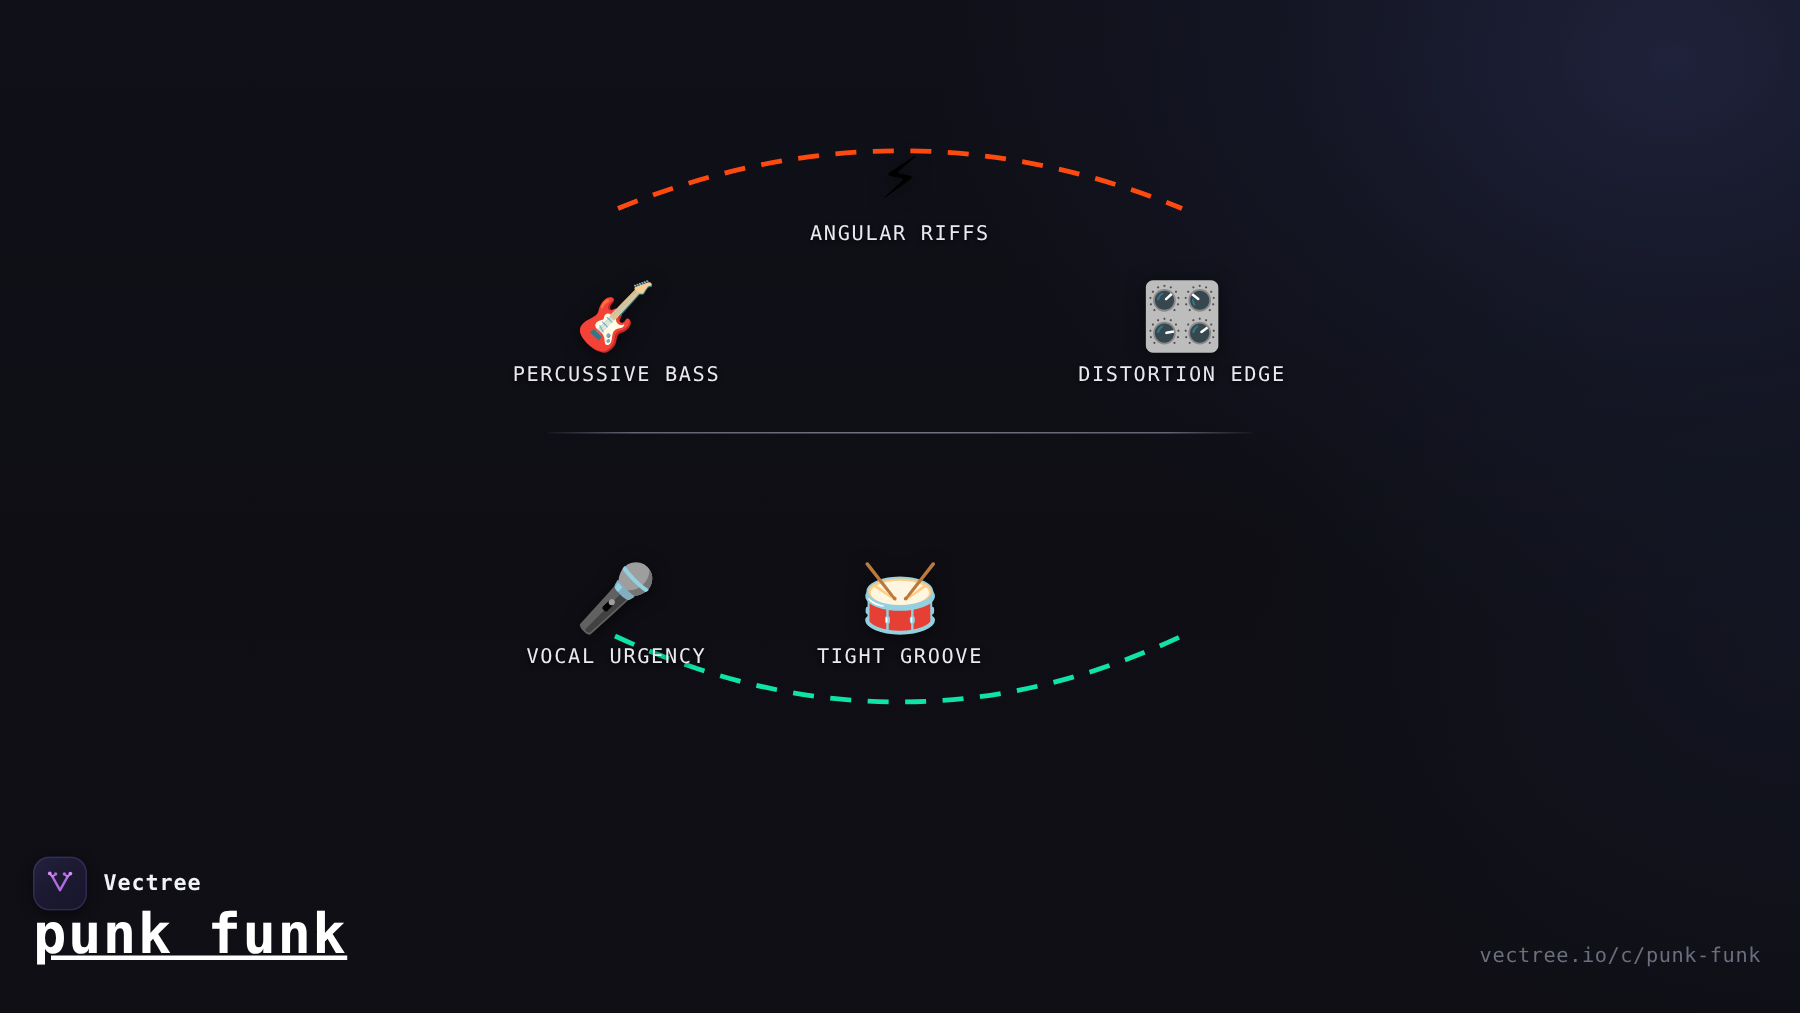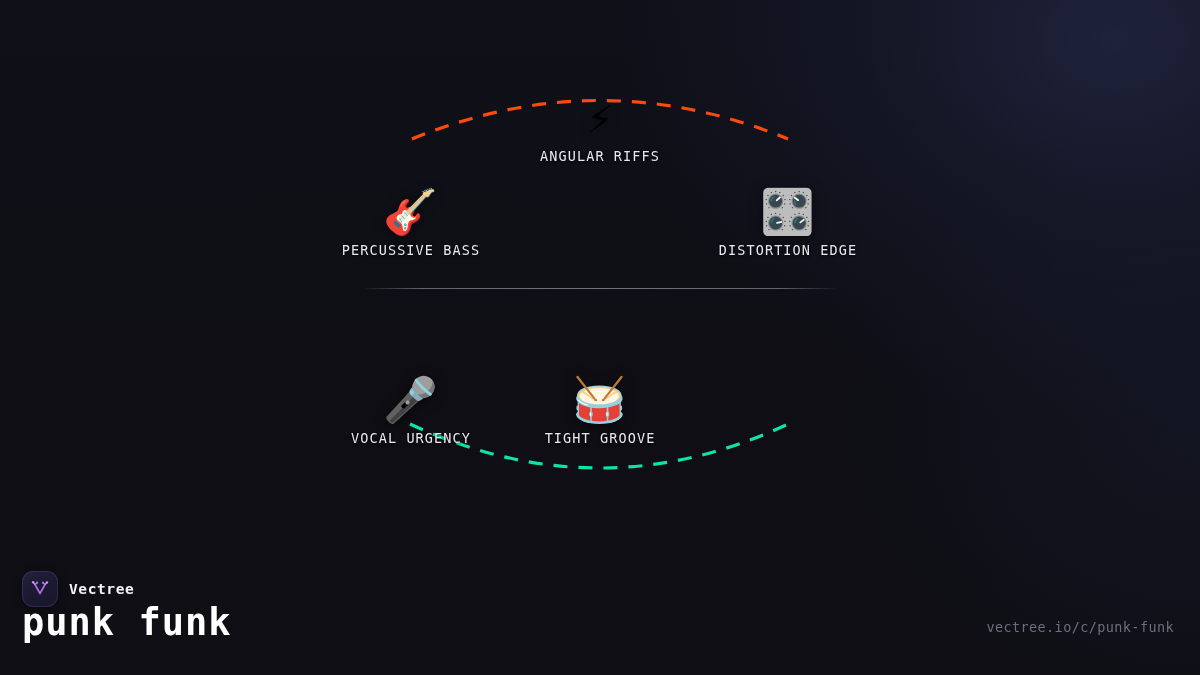--- a/index.html
+++ b/index.html
@@ -122,25 +122,26 @@
 
   #page-title {
     position:absolute;
     left:22px; top:56px;
     font-family: "DejaVu Sans Mono", "Liberation Mono", monospace;
     font-size:37px;
     font-weight:bold;
     letter-spacing:1px;
     color:#ffffff;
     white-space:nowrap;
+    text-decoration:underline;
   }
 
   #footer-url {
     position:absolute;
-    right:26px; bottom:40px;
+    right:26px; bottom:30px;
     font-family: "DejaVu Sans Mono", "Liberation Mono", monospace;
     font-size:13.5px;
     letter-spacing:0.4px;
     color:#6b6e7d;
     white-space:nowrap;
   }
 </style>
 </head>
 <body>
 

